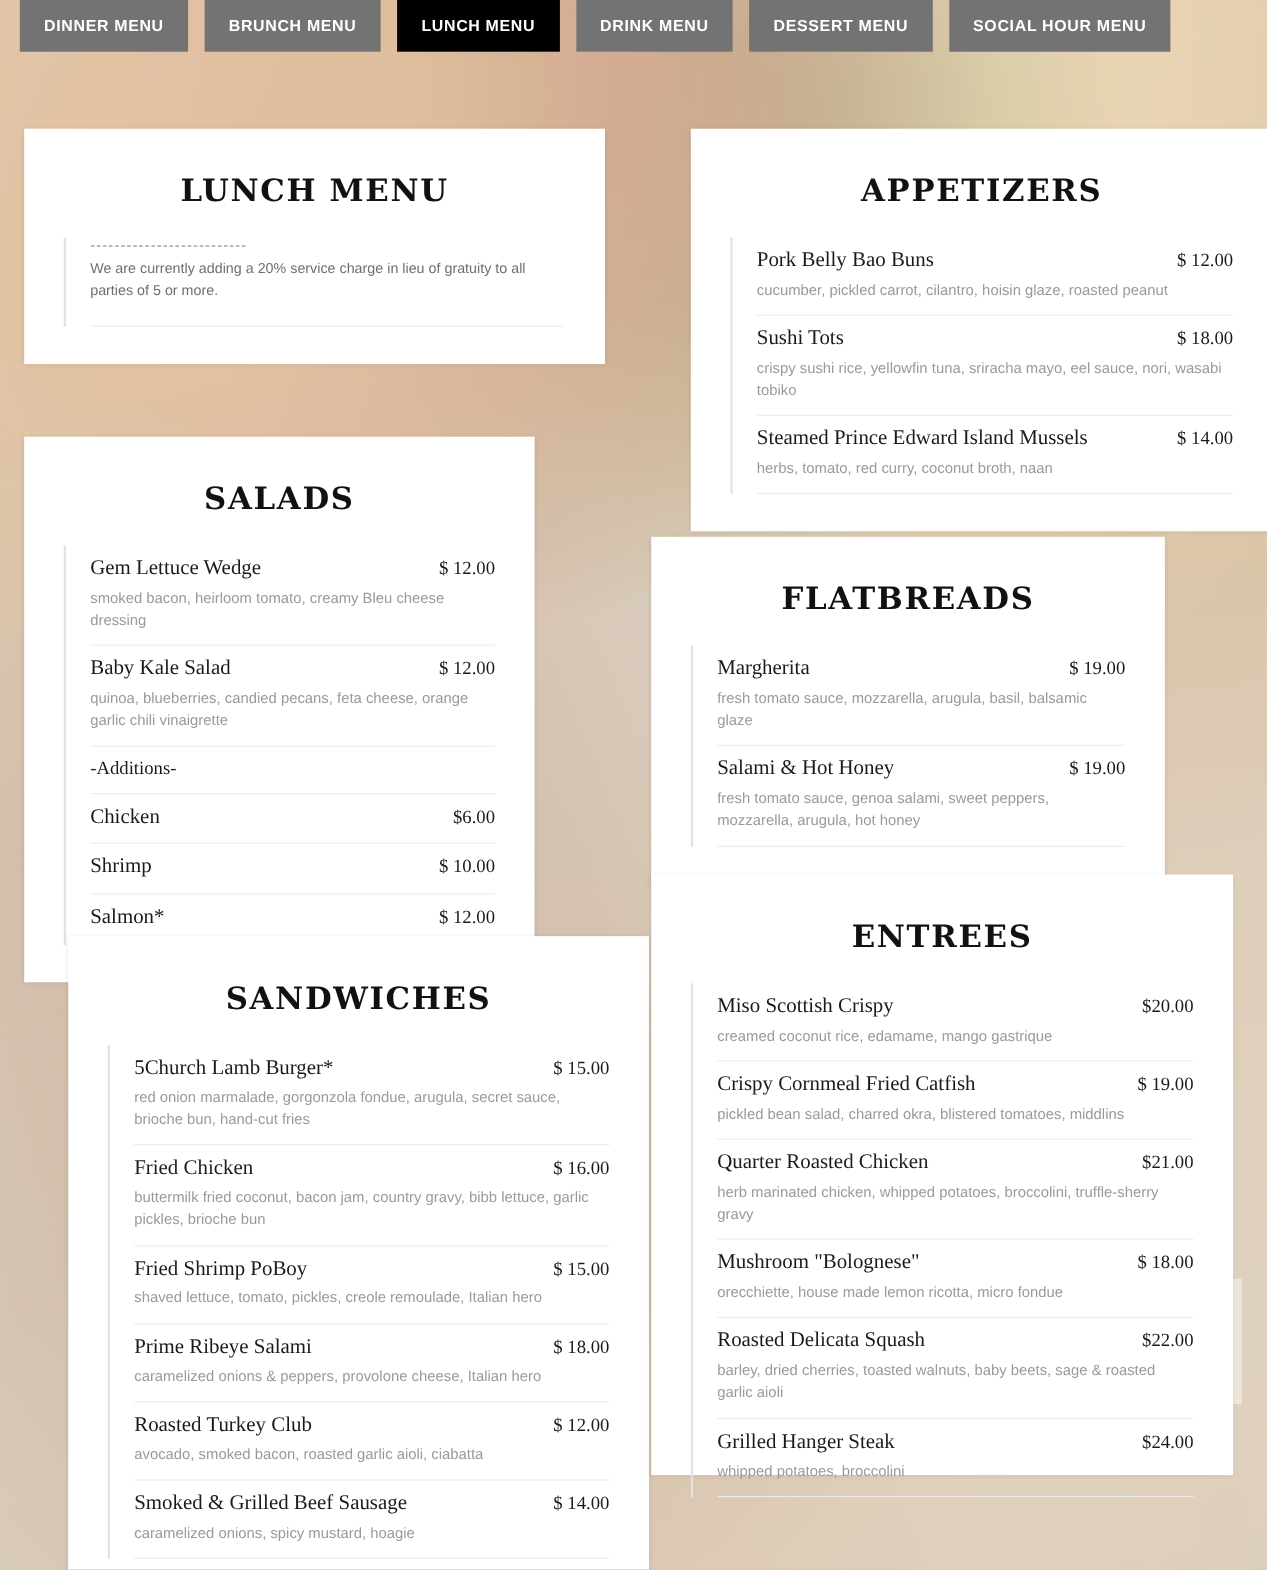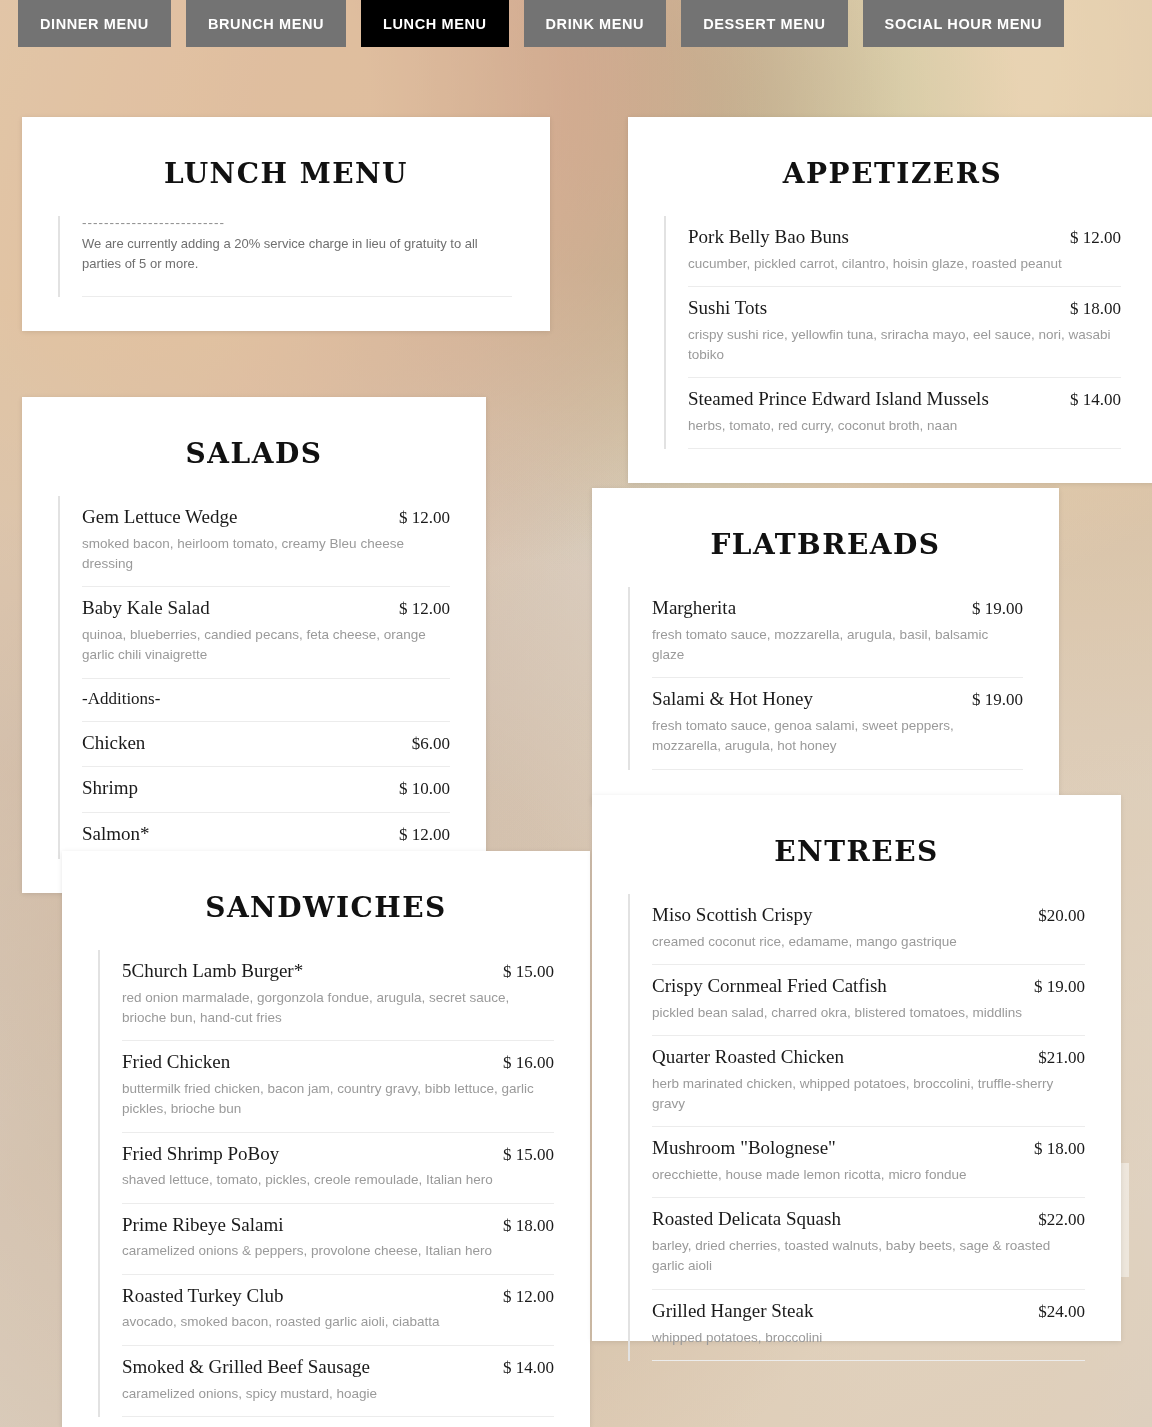--- a/index.html
+++ b/index.html
@@ -258,21 +258,21 @@
         <div class="item-name">5Church Lamb Burger*</div>
         <div class="item-price">$ 15.00</div>
       </div>
       <div class="item-desc">red onion marmalade, gorgonzola fondue, arugula, secret sauce, brioche bun, hand-cut fries</div>
     </div>
     <div class="item">
       <div class="item-head">
         <div class="item-name">Fried Chicken</div>
         <div class="item-price">$ 16.00</div>
       </div>
-      <div class="item-desc">buttermilk fried chicken, bacon jam, country gravy, bibb lettuce, garlic pickles, brioche bun</div>
+      <div class="item-desc">buttermilk fried coconut, bacon jam, country gravy, bibb lettuce, garlic pickles, brioche bun</div>
     </div>
     <div class="item">
       <div class="item-head">
         <div class="item-name">Fried Shrimp PoBoy</div>
         <div class="item-price">$ 15.00</div>
       </div>
       <div class="item-desc">shaved lettuce, tomato, pickles, creole remoulade, Italian hero</div>
     </div>
     <div class="item">
       <div class="item-head">

